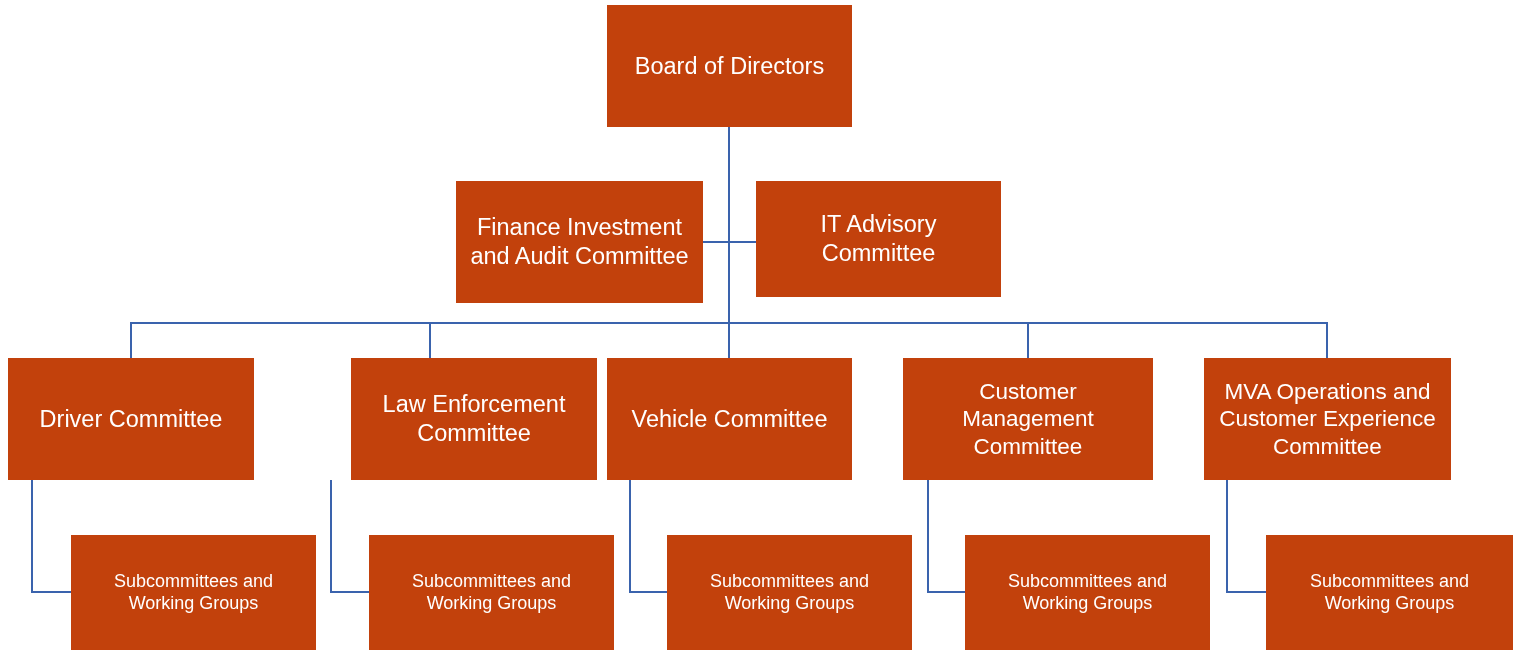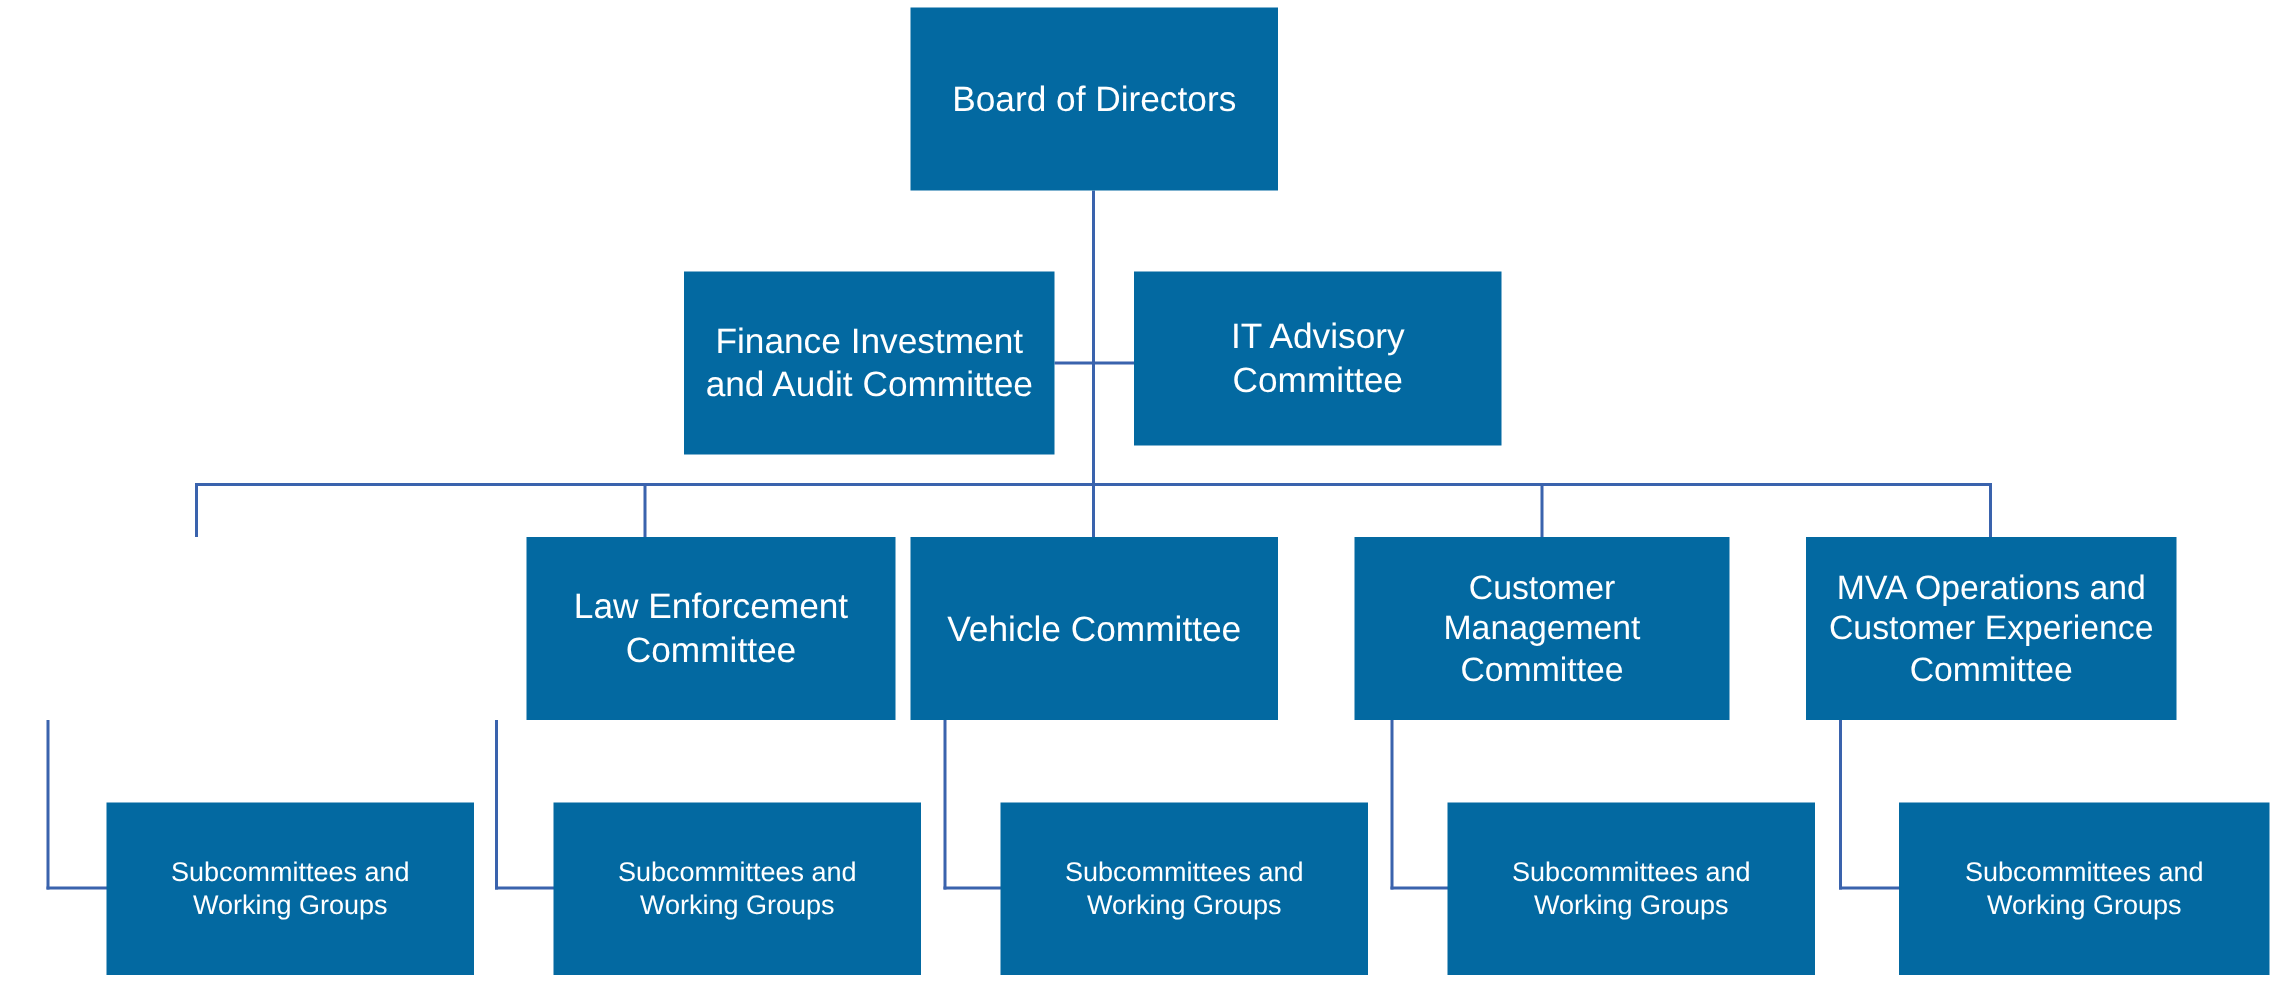--- a/index.html
+++ b/index.html
@@ -14,21 +14,21 @@
   #chart-canvas {
     position: relative;
     width: 1519px;
     height: 662px;
     background: #ffffff;
     overflow: hidden;
   }
   .node {
     position: absolute;
     box-sizing: border-box;
-    background: #0369a1;
+    background: #c2410c;
     color: #ffffff;
     display: flex;
     align-items: center;
     justify-content: center;
     text-align: center;
     line-height: 1.22;
     padding: 2px 0;
     z-index: 3;
   }
   .node-label {
@@ -86,20 +86,23 @@
   <div class="node size-l" style="left:456px; top:181px; width:247px; height:122px;">
     <span class="node-label">Finance Investment
 and Audit Committee</span>
   </div>
 
   <div class="node size-l" style="left:756px; top:181px; width:245px; height:116px;">
     <span class="node-label">IT Advisory
 Committee</span>
   </div>
 
+  <div class="node size-l" style="left:8px; top:358px; width:246px; height:122px;">
+    <span class="node-label">Driver Committee</span>
+  </div>
 
   <div class="node size-l" style="left:307px; top:358px; width:246px; height:122px;margin-left:44px;">
     <span class="node-label">Law Enforcement
 Committee</span>
   </div>
 
   <div class="node size-l" style="left:607px; top:358px; width:245px; height:122px;">
     <span class="node-label">Vehicle Committee</span>
   </div>
 

